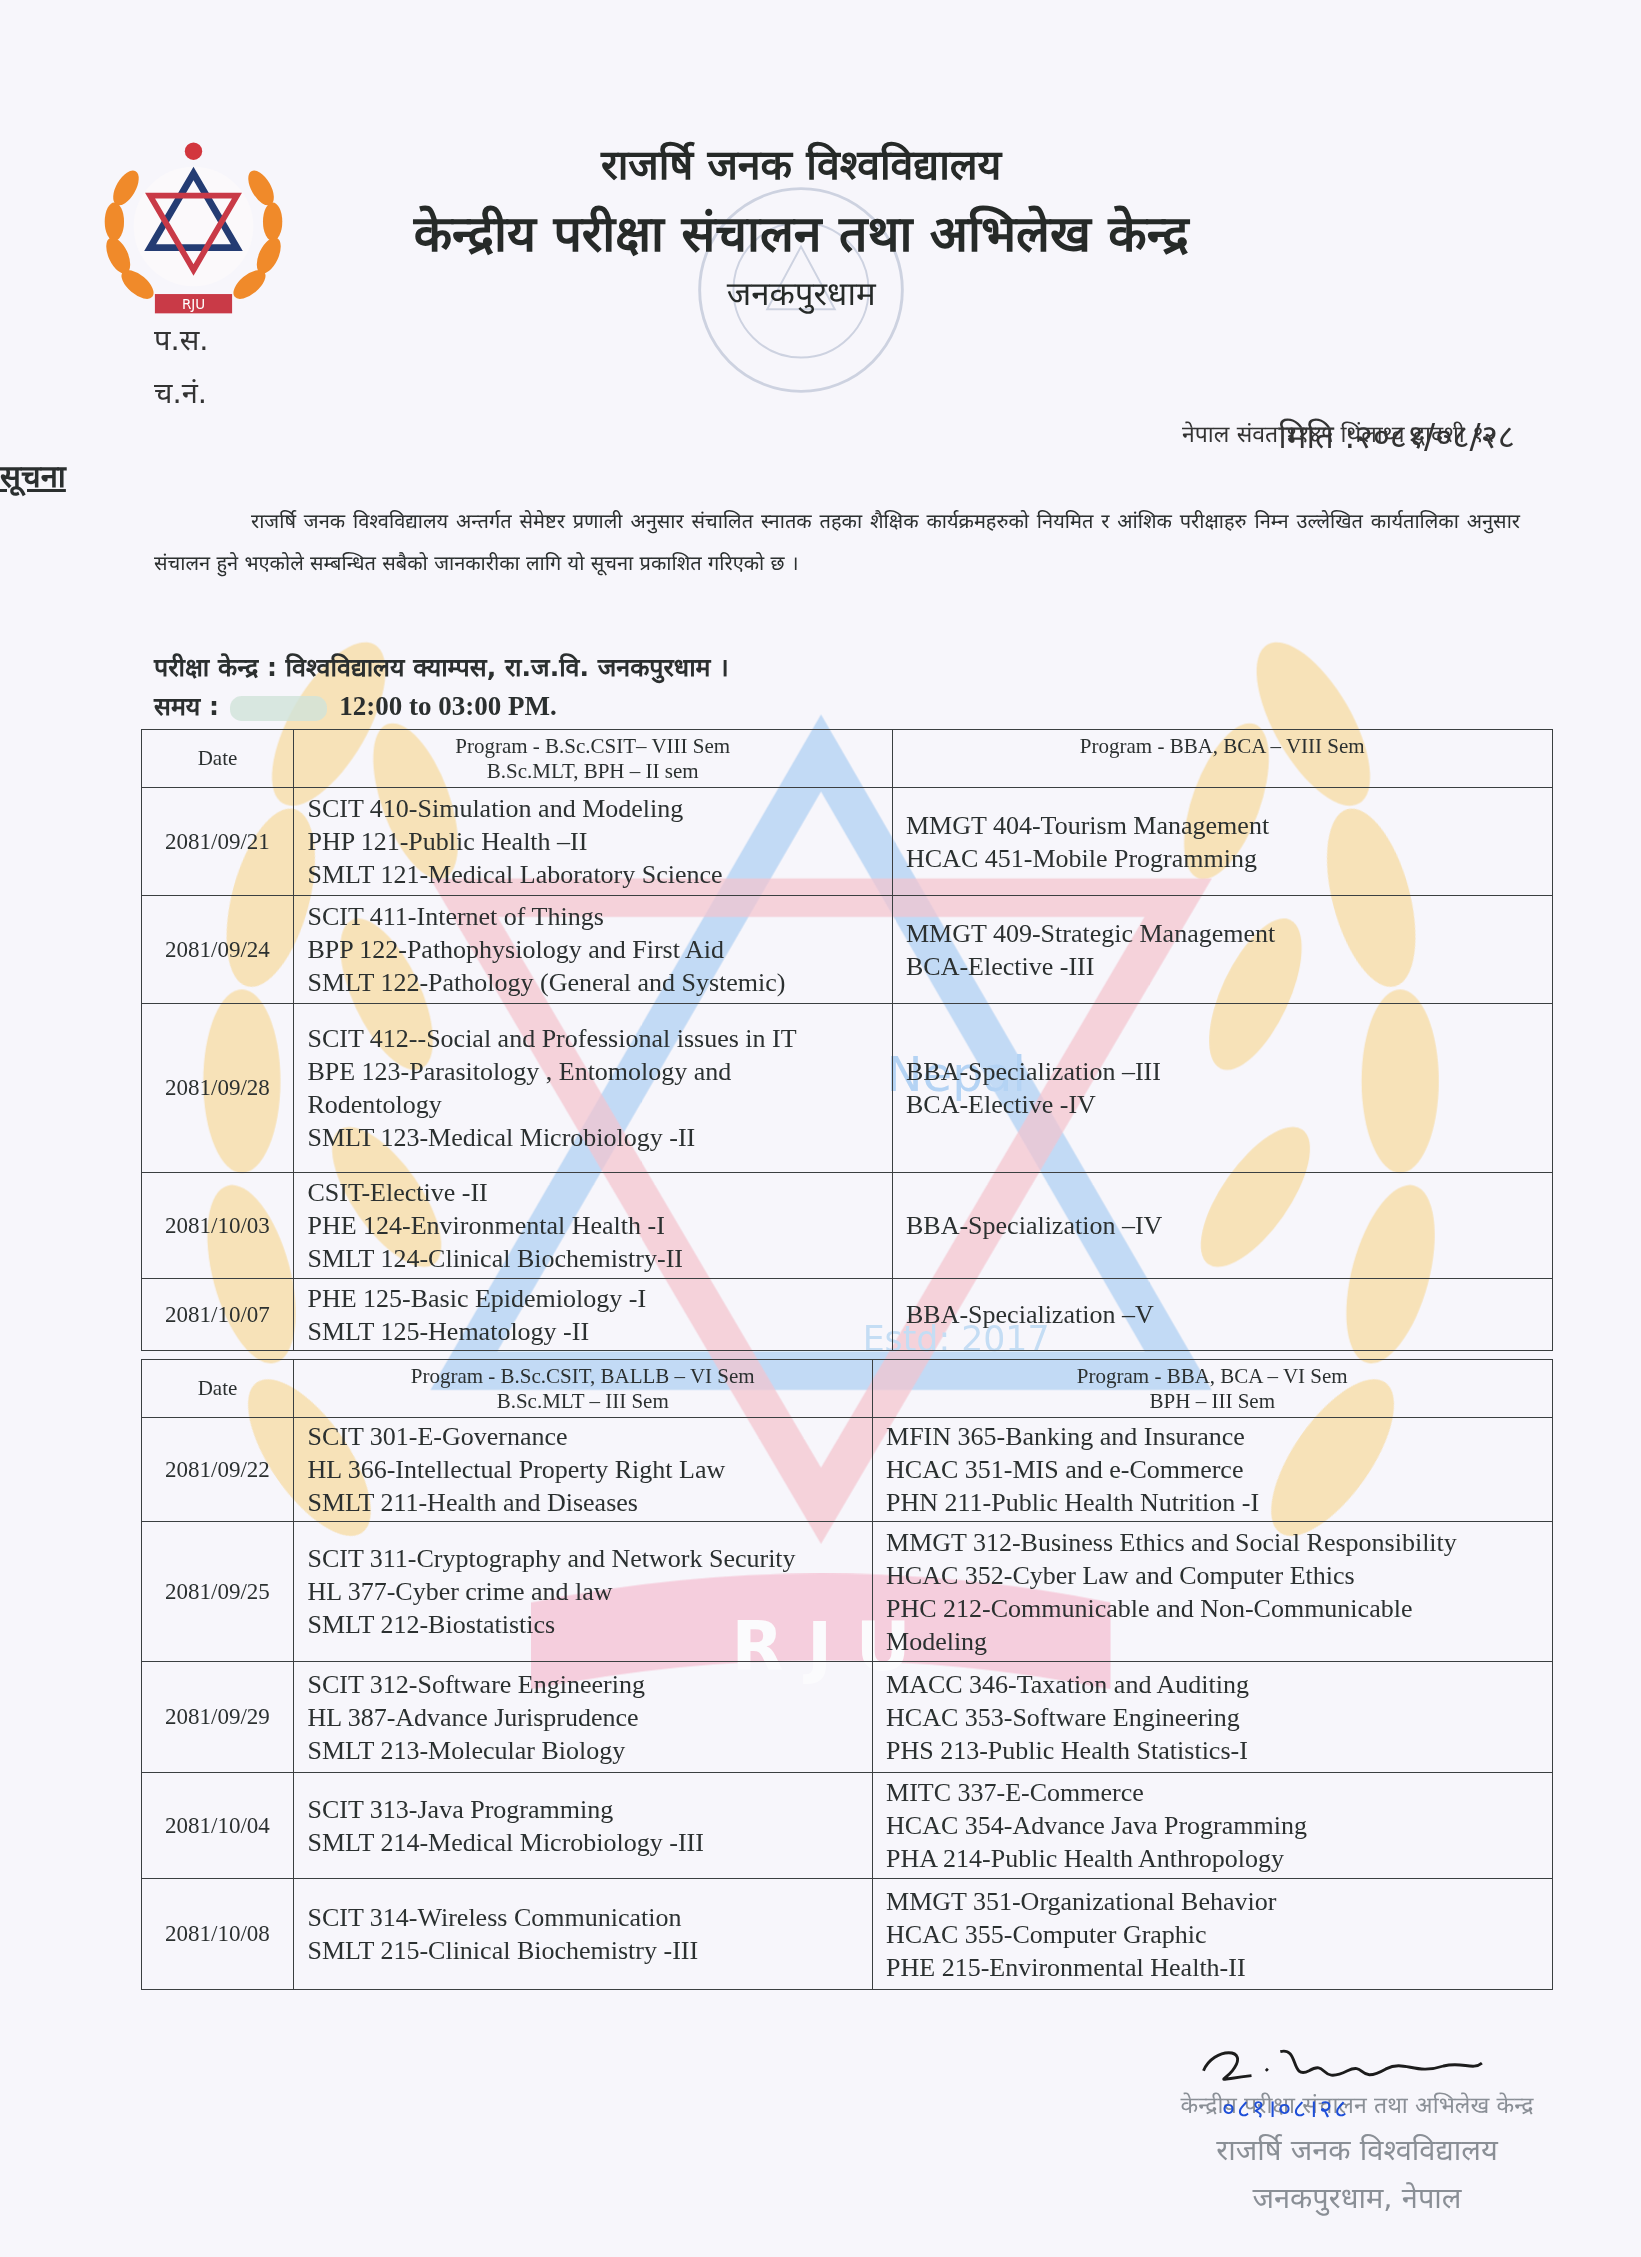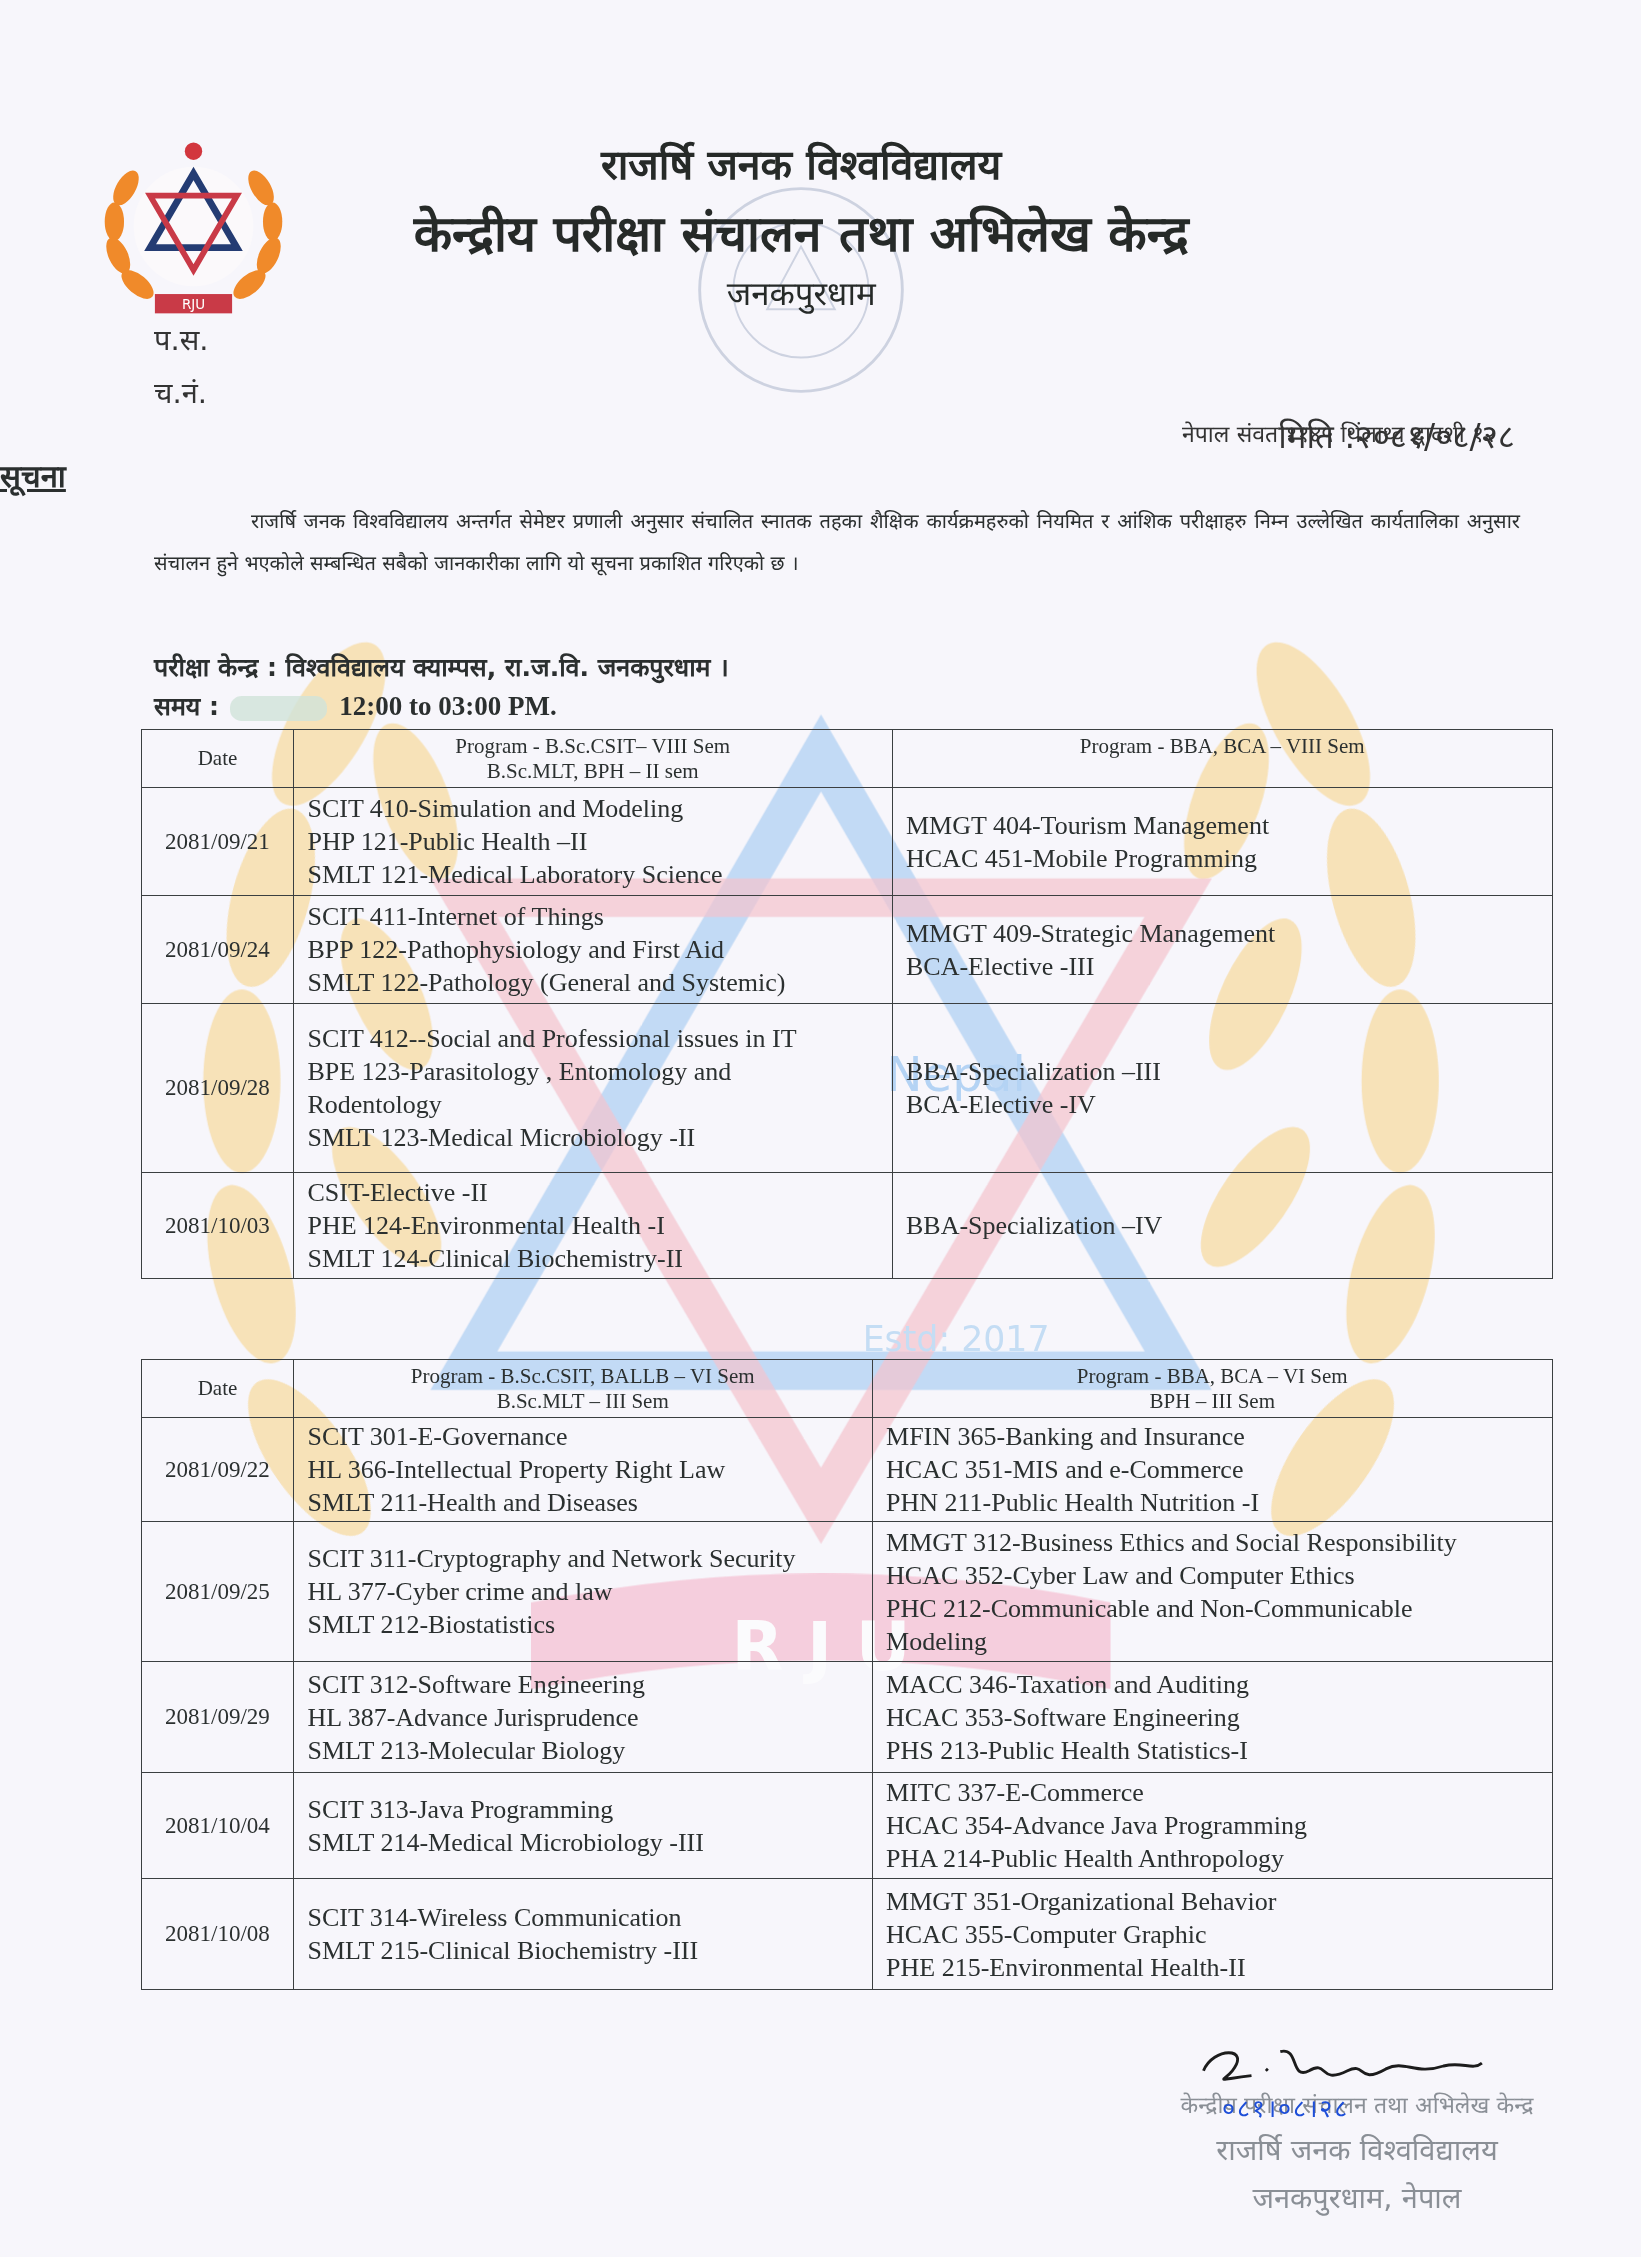--- a/index.html
+++ b/index.html
@@ -199,20 +199,30 @@
       </tr>
       <tr style="height: 106px;">
         <td class="date">2081/10/03</td>
         <td class="subj">
           <span class="ln">CSIT-Elective -II</span>
           <span class="ln">PHE 124-Environmental Health -I</span>
           <span class="ln">SMLT 124-Clinical Biochemistry-II</span>
         </td>
         <td class="subj">
           <span class="ln">BBA-Specialization –IV</span>
+        </td>
+      </tr>
+      <tr style="height: 72px;">
+        <td class="date">2081/10/07</td>
+        <td class="subj">
+          <span class="ln">PHE 125-Basic  Epidemiology -I</span>
+          <span class="ln">SMLT 125-Hematology -II</span>
+        </td>
+        <td class="subj">
+          <span class="ln">BBA-Specialization –V</span>
         </td>
       </tr>
     </tbody>
 </table>
 
 <table class="sched" id="t2">
   <colgroup>
       <col style="width:152px">
       <col style="width:579px">
       <col style="width:681px">

